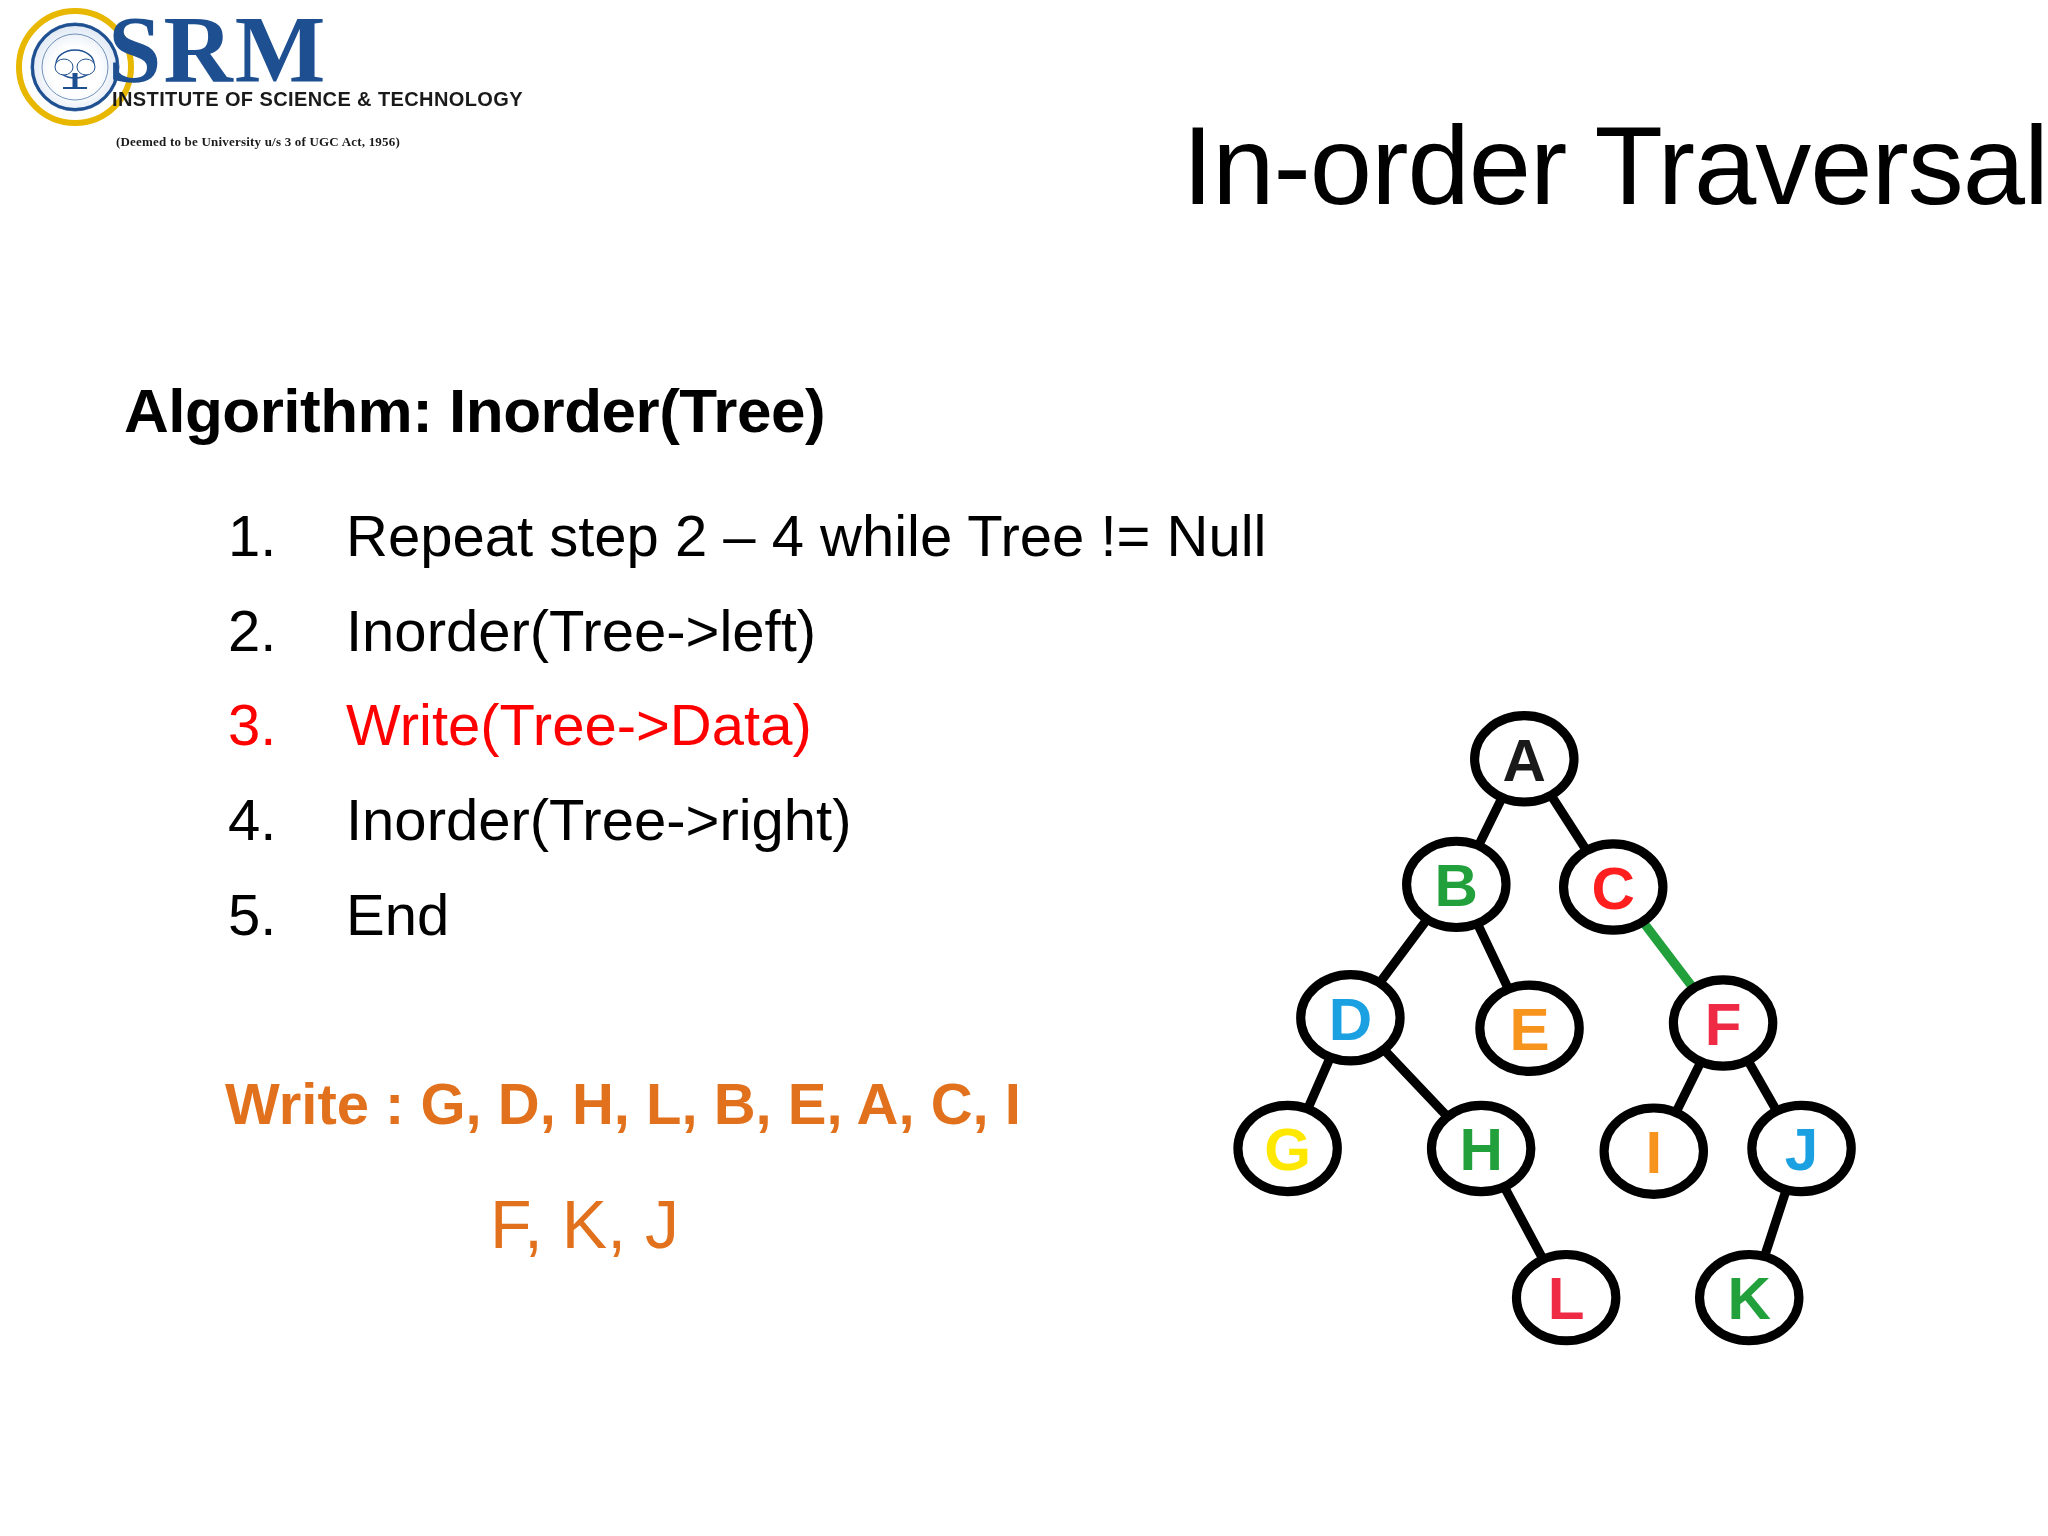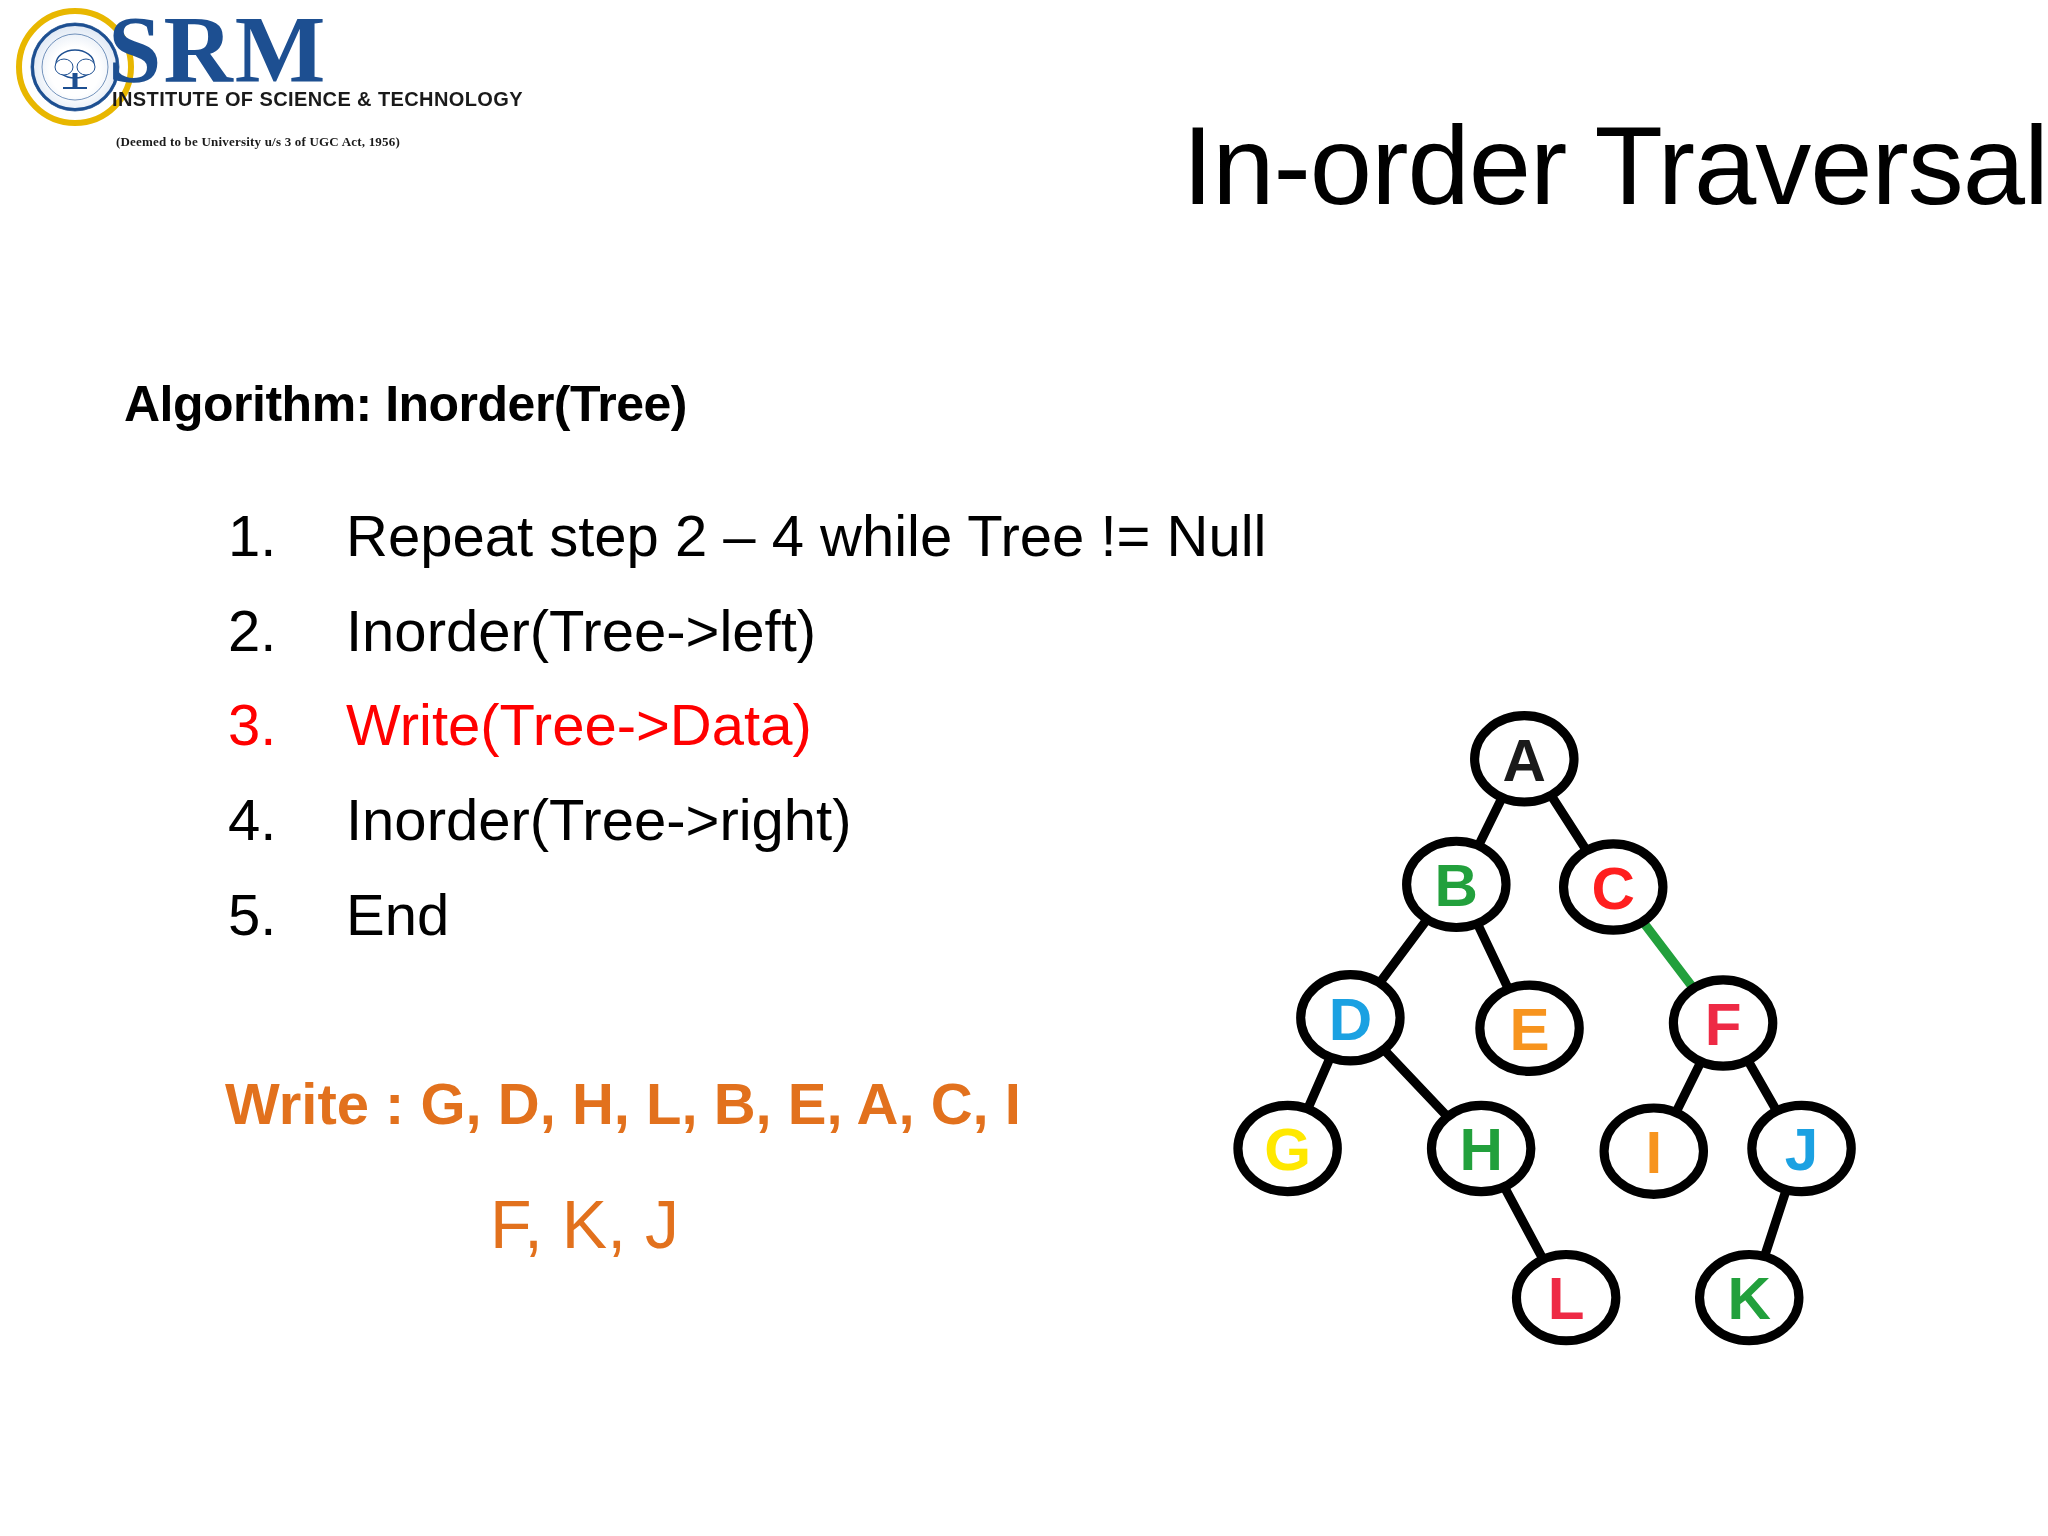--- a/index.html
+++ b/index.html
@@ -52,21 +52,21 @@
     position:absolute;left:0;top:104px;width:2048px;
     text-align:right;
     font-size:112px;font-weight:400;color:#000000;
     letter-spacing:-1px;
     line-height:1.1;
   }
 
   
   #algo-heading{
     position:absolute;left:124px;top:375px;
-    font-size:50px;font-weight:bold;color:#000000;letter-spacing:-.5px;
+    font-size:62px;font-weight:bold;color:#000000;letter-spacing:-.5px;
   }
   #steps{position:absolute;left:228px;top:505px;width:1400px;}
   .step{
     display:flex;align-items:baseline;
     font-size:58px;color:#000000;margin-bottom:32px;line-height:1.08;
     white-space:nowrap;
   }
   .step .num{width:118px;flex:0 0 118px;}
   .step.red{color:#ff0000;}
 

